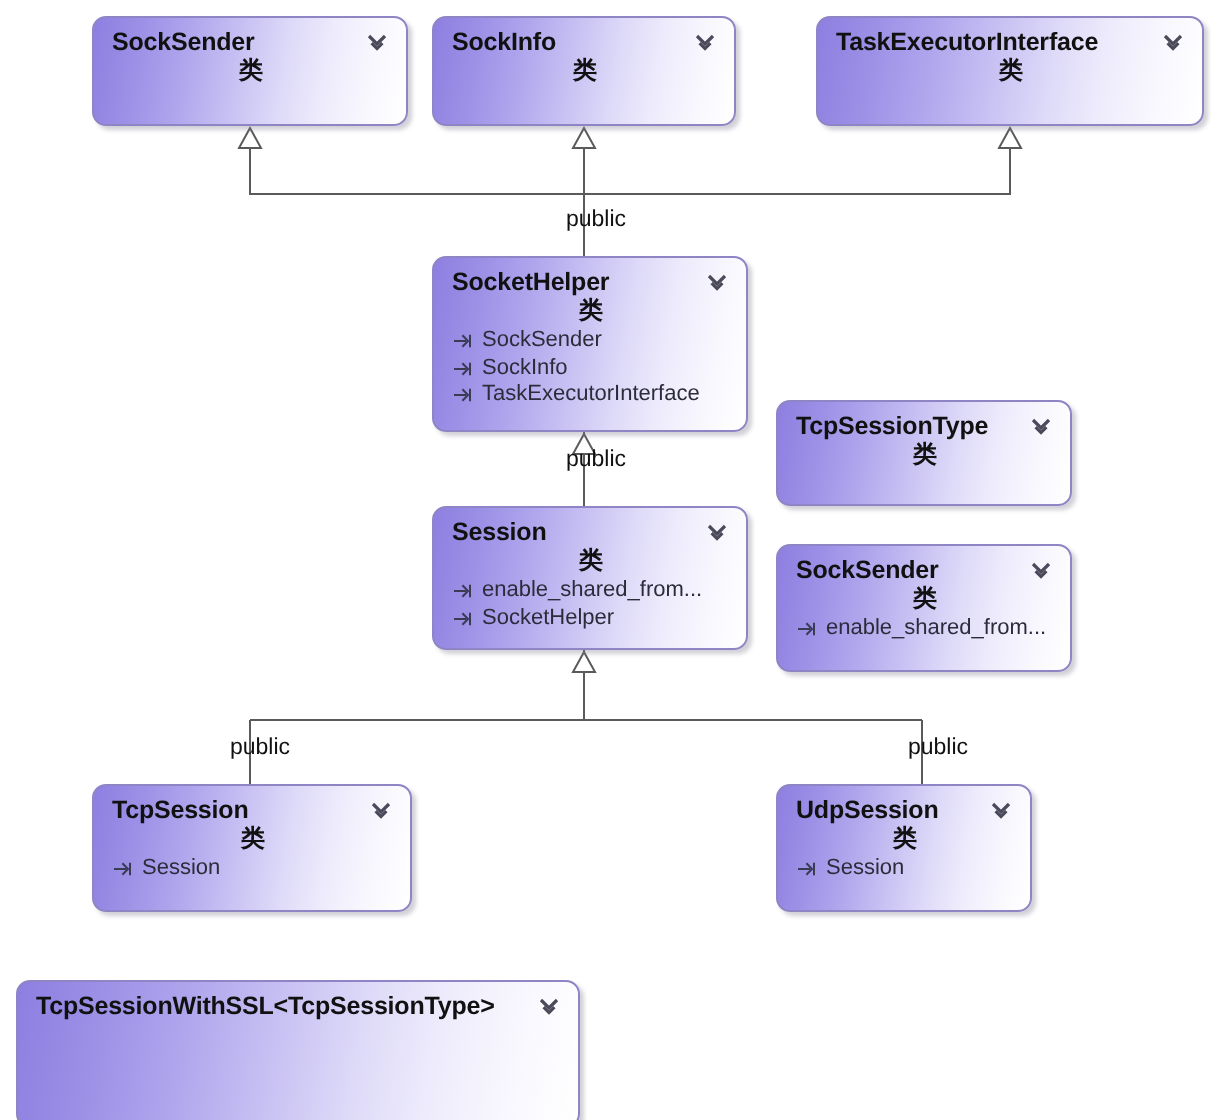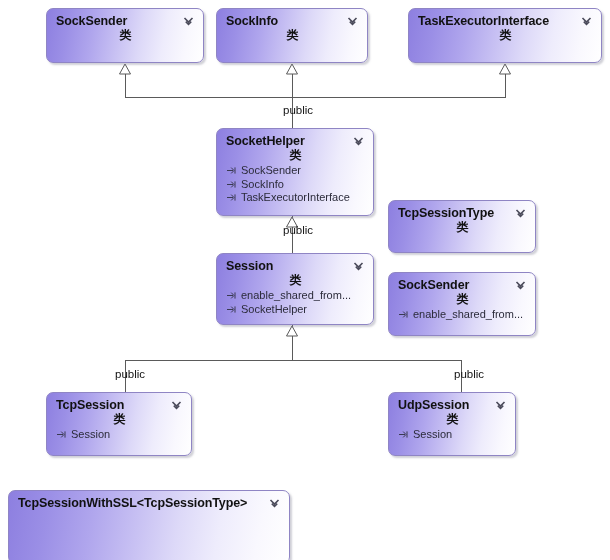--- a/index.html
+++ b/index.html
@@ -299,21 +299,21 @@
             <path d="M1 5.5 L7 5.5" stroke="#3a3a52" stroke-width="1" fill="none"></path>
             <path d="M5.2 2.6 L8 5.5 L5.2 8.4" stroke="#3a3a52" stroke-width="1" fill="none"></path>
             <path d="M9 2.4 L9 8.6" stroke="#3a3a52" stroke-width="1" fill="none"></path>
           </svg>
         </span>
         <span>enable_shared_from...</span>
       </div>
     </div>
   </div>
 
-  <div class="uml-box" style="left:46px; top:392px; width:146px; height:64px;">
+  <div class="uml-box" style="left:46px; top:392px; width:160px; height:64px;">
     <div class="box-titlerow">
       <div class="box-title">TcpSession</div>
       <span class="chevron-icon">
         <svg width="13" height="13" viewBox="0 0 13 13">
           <path d="M2.5 3 L6.5 7 L10.5 3" fill="none" stroke="#4a4a5a" stroke-width="1.6"></path>
           <path d="M3.8 6.6 L6.5 9.3 L9.2 6.6" fill="none" stroke="#4a4a5a" stroke-width="1.6"></path>
         </svg>
       </span>
     </div>
     <div class="box-stereotype">类</div>

